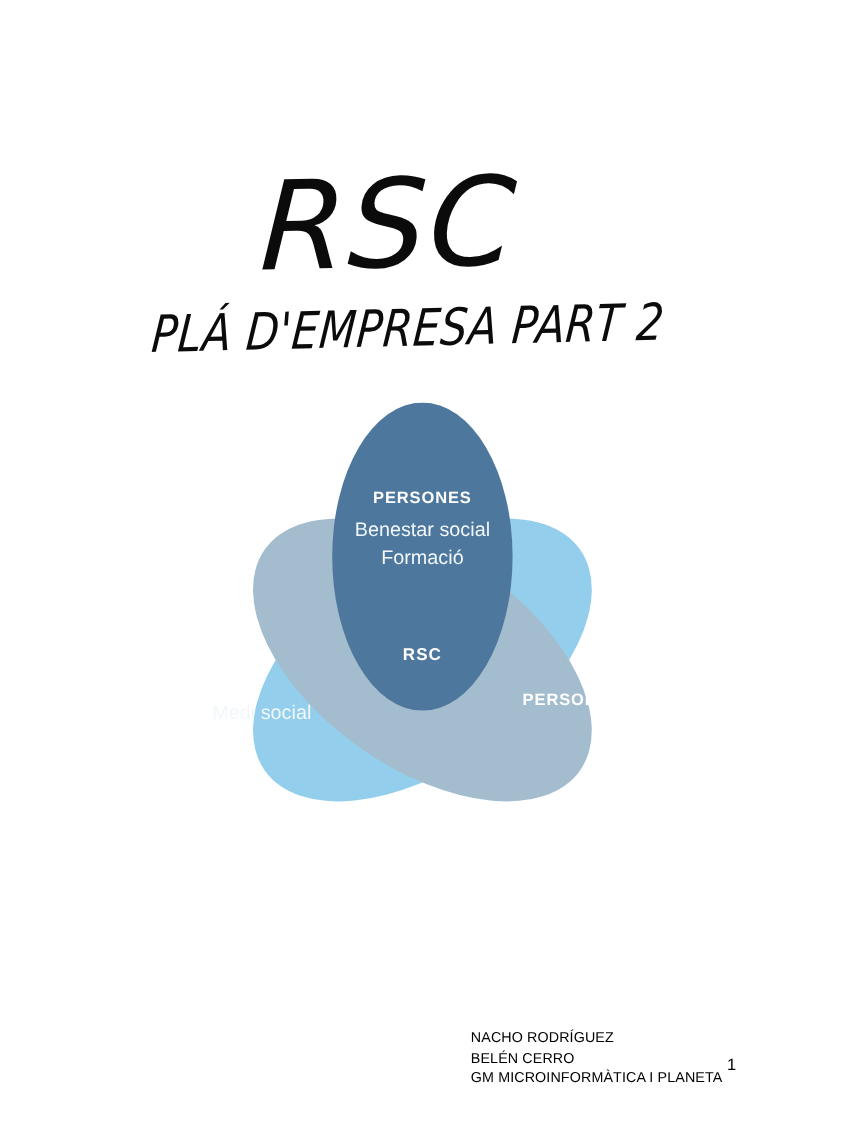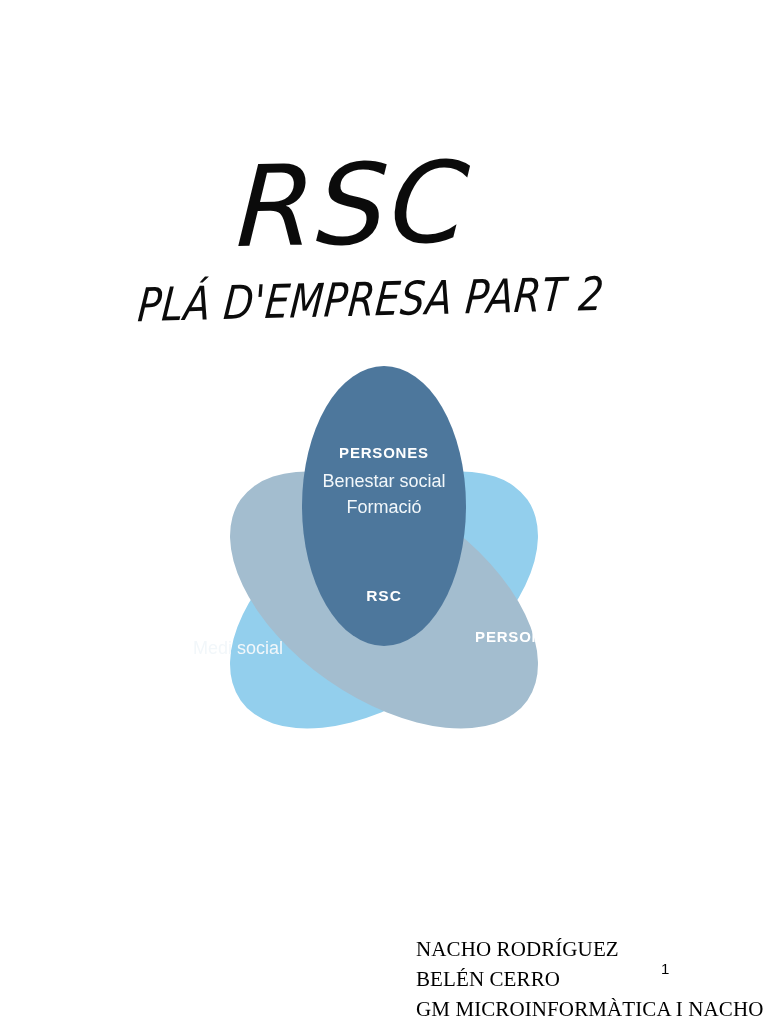--- a/index.html
+++ b/index.html
@@ -125,24 +125,24 @@
   
   .footer {
     position: absolute;
     left: 0;
     top: 934px;
     width: 768px;
     height: 90px;
   }
   .footer-authors {
     position: absolute;
-    left: 416px;
+    left: 428px;
     top: 0;
-    font-family: Liberation Serif, serif;
-    font-size: 21px;
+    font-family: Liberation Sans, sans-serif;
+    font-size: 13px;
     line-height: 1.44;
     color: #000000;
     letter-spacing: 0.1px;
     white-space: nowrap;
   }
   .footer-authors div { display: block; }
   .page-number {
     position: absolute;
     left: 661px;
     top: 26px;
@@ -191,18 +191,18 @@
     <div class="venn-label lbl-rsc">
       <span class="lbl-title">RSC</span>
     </div>
 
   </div>
 
   <div class="footer">
     <div class="footer-authors">
       <div>NACHO RODRÍGUEZ</div>
       <div>BELÉN CERRO</div>
-      <div>GM MICROINFORMÀTICA I NACHO</div>
+      <div>GM MICROINFORMÀTICA I PLANETA</div>
     </div>
     <div class="page-number">1</div>
   </div>
 
 </div>
 
 </body></html>

